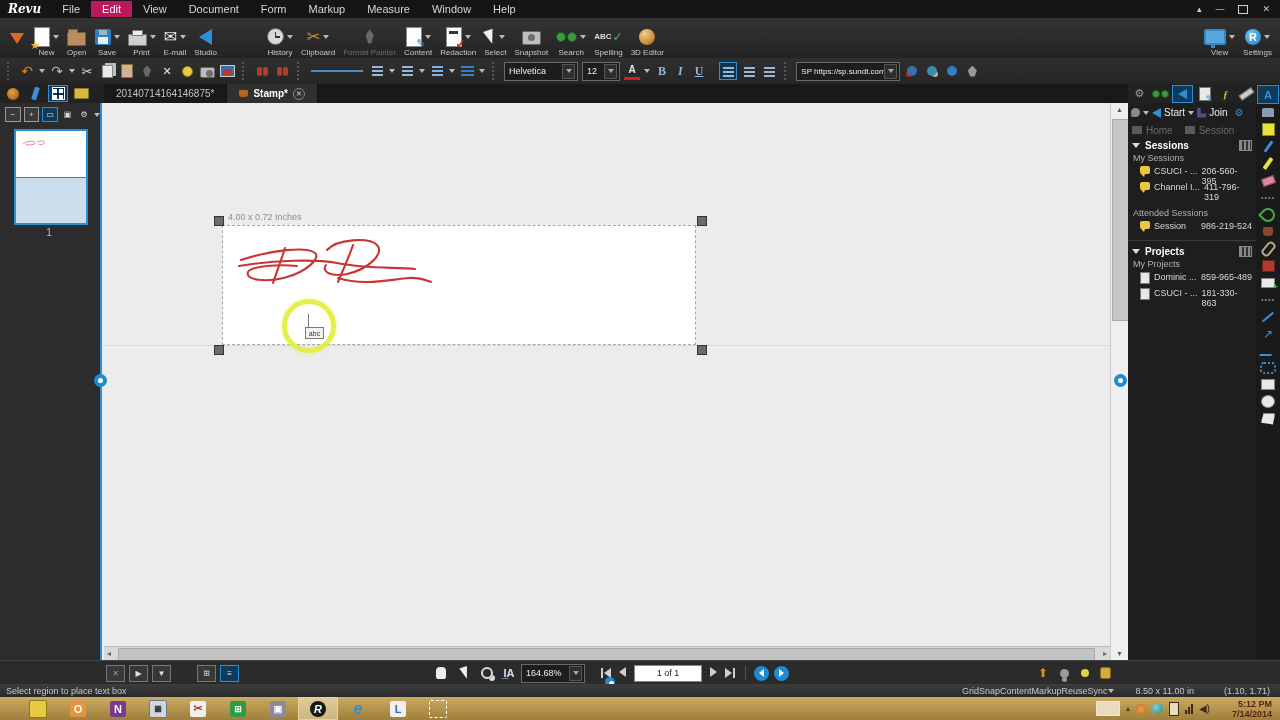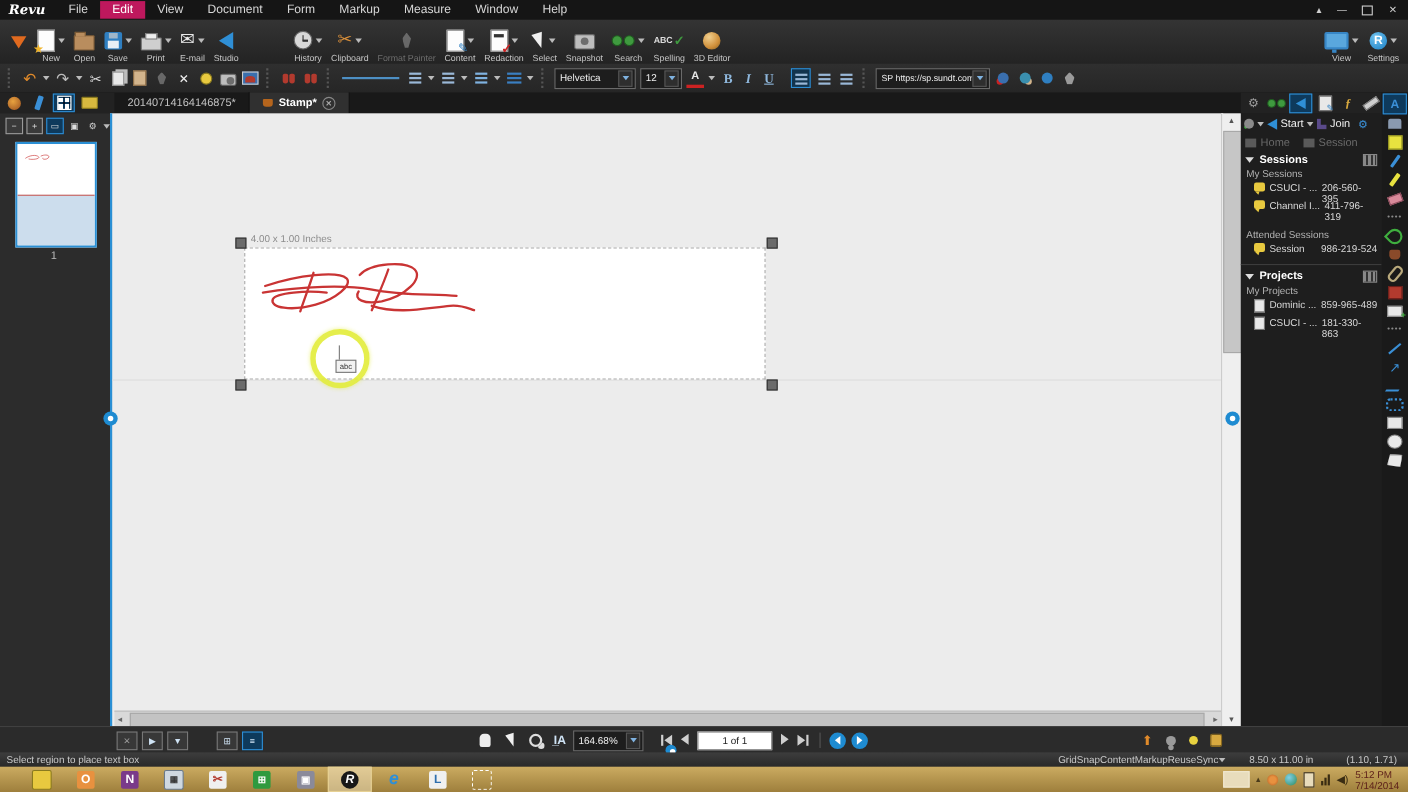--- a/index.html
+++ b/index.html
@@ -144,21 +144,21 @@
   .stog{}
 
   
   .taskbar{left:0;top:697px;width:1280px;height:23px;background:linear-gradient(#cbab61,#9e7f3c);display:flex;align-items:center;}
   .tkbtn{width:40px;height:23px;display:flex;align-items:center;justify-content:center;flex:none;}
   .tkbtn.on{background:rgba(255,244,214,.45);border:1px solid #e7d193;box-sizing:border-box;}
   .tki{width:16px;height:16px;display:flex;align-items:center;justify-content:center;font-size:11px;font-weight:bold;border-radius:2px;}
   .watermark{position:absolute;left:2px;top:698px;font-size:19px;font-weight:bold;color:#fff;letter-spacing:.5px;
      text-shadow:-2px 0 #000,2px 0 #000,0 -2px #000,0 2px #000,-1px -1px #000,1px 1px #000,-1px 1px #000,1px -1px #000;z-index:50;}
   .tray{margin-left:auto;display:flex;align-items:center;gap:6px;padding-right:4px;}
-  .clock{text-align:left;color:#5e211a;font-size:9px;font-weight:normal;line-height:10px;padding-right:4px;}
+  .clock{text-align:right;color:#5e211a;font-size:9px;font-weight:bold;line-height:10px;padding-right:4px;margin-left:16px;}
 </style>
 </head>
 <body>
 
 <div id="app">
 
   <div class="abs menubar">
     <span class="logo">Revu</span>
     <span class="mitem">File</span>
     <span class="mitem active">Edit</span>
@@ -474,21 +474,21 @@
           <path d="M2,10 C10,4 22,3 26,7 C30,11 14,13 8,11 M30,6 C38,2 48,4 44,9 C40,13 32,12 34,9" stroke="#cc3b3b" stroke-width="1.2" fill="none"></path>
         </svg>
       </div>
       <div class="bothalf"></div>
     </div>
     <div class="pgnum">1</div>
   </div>
 
   <div class="abs canvas cross">
     <div class="pageline"></div>
-    <div class="sizelabel">4.00 x 1.00 Inches</div>
+    <div class="sizelabel">4.00 x 0.72 Inches</div>
 
     <div class="stamp">
       <svg width="210" height="60" viewBox="0 0 210 60" style="position:absolute;left:12px;top:10px;">
         <g stroke="#c93434" stroke-width="2.1" fill="none" stroke-linecap="round">
           <path d="M6,24 C36,14 72,10 80,17 C86,23 70,36 52,41 C30,47 10,44 13,36 C16,30 44,28 62,30"></path>
           <path d="M50,12 C47,22 42,35 38,47"></path>
           <path d="M92,14 C102,3 134,1 142,9 C150,17 134,33 112,38 C96,41 86,36 91,29"></path>
           <path d="M118,9 C114,21 108,34 103,46"></path>
           <path d="M4,30 C40,24 80,23 102,27 C132,33 158,31 180,33"></path>
           <path d="M103,42 C128,50 152,44 174,42 C184,41 190,44 196,46"></path>

